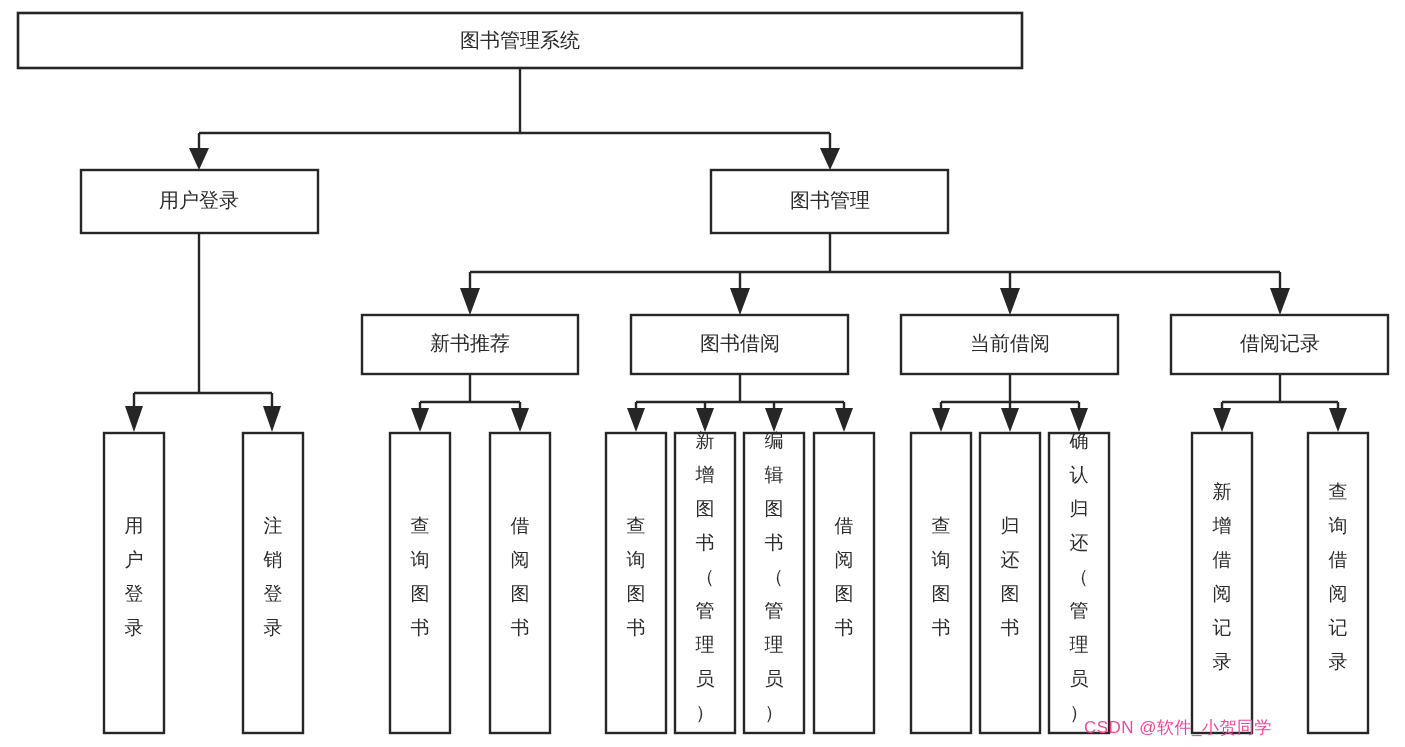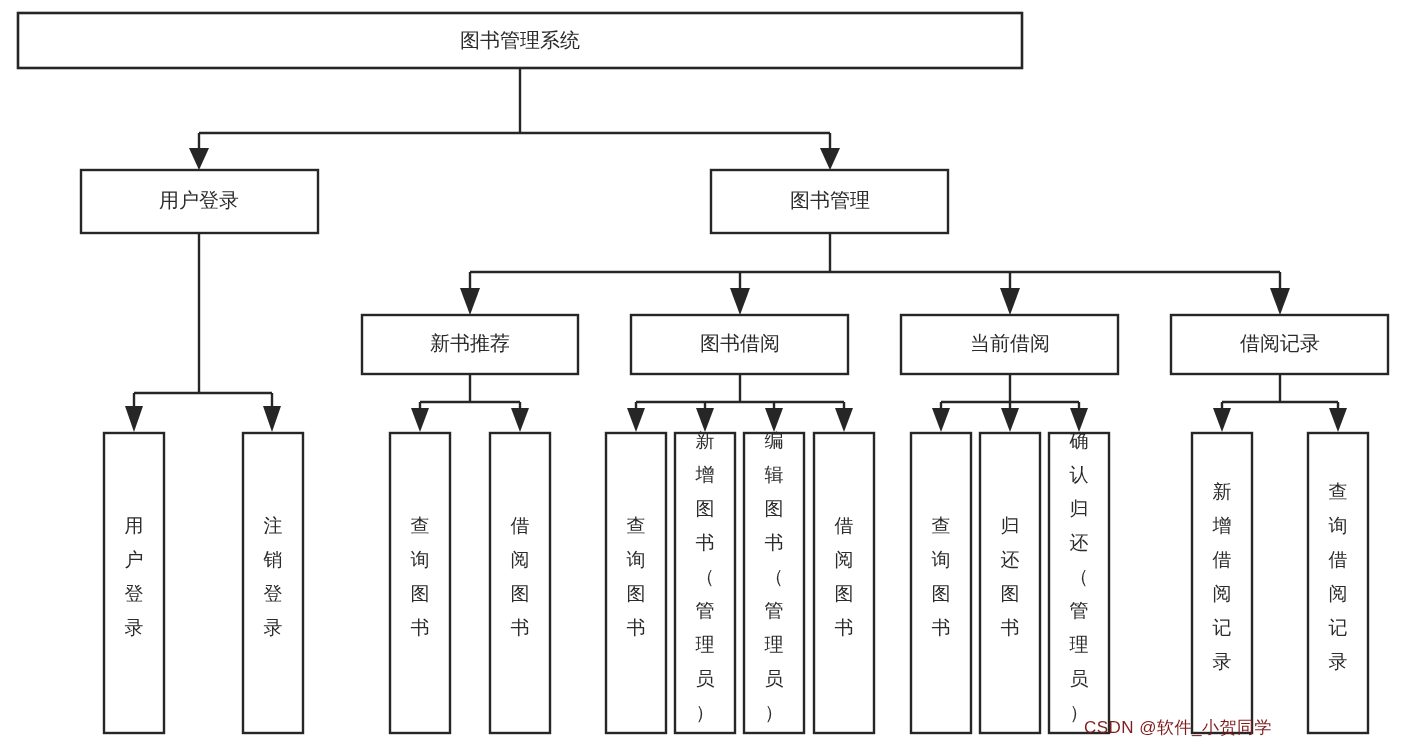--- a/index.html
+++ b/index.html
@@ -56,21 +56,21 @@
   .arrow-head {
     fill: #262626;
     stroke: none;
   }
   .watermark {
     position: absolute;
     right: 12px;
     bottom: 8px;
     font-family: "Liberation Sans", "DejaVu Sans", sans-serif;
     font-size: 17px;
-    color: #7f1d1d;
+    color: #ec4899;
     letter-spacing: 0.5px;
     white-space: nowrap;
     user-select: none;
   }
 </style>
 </head>
 <body>
 
 <div id="diagram-root">
   <svg class="tree" viewBox="0 0 1405 747" xmlns="http://www.w3.org/2000/svg">

